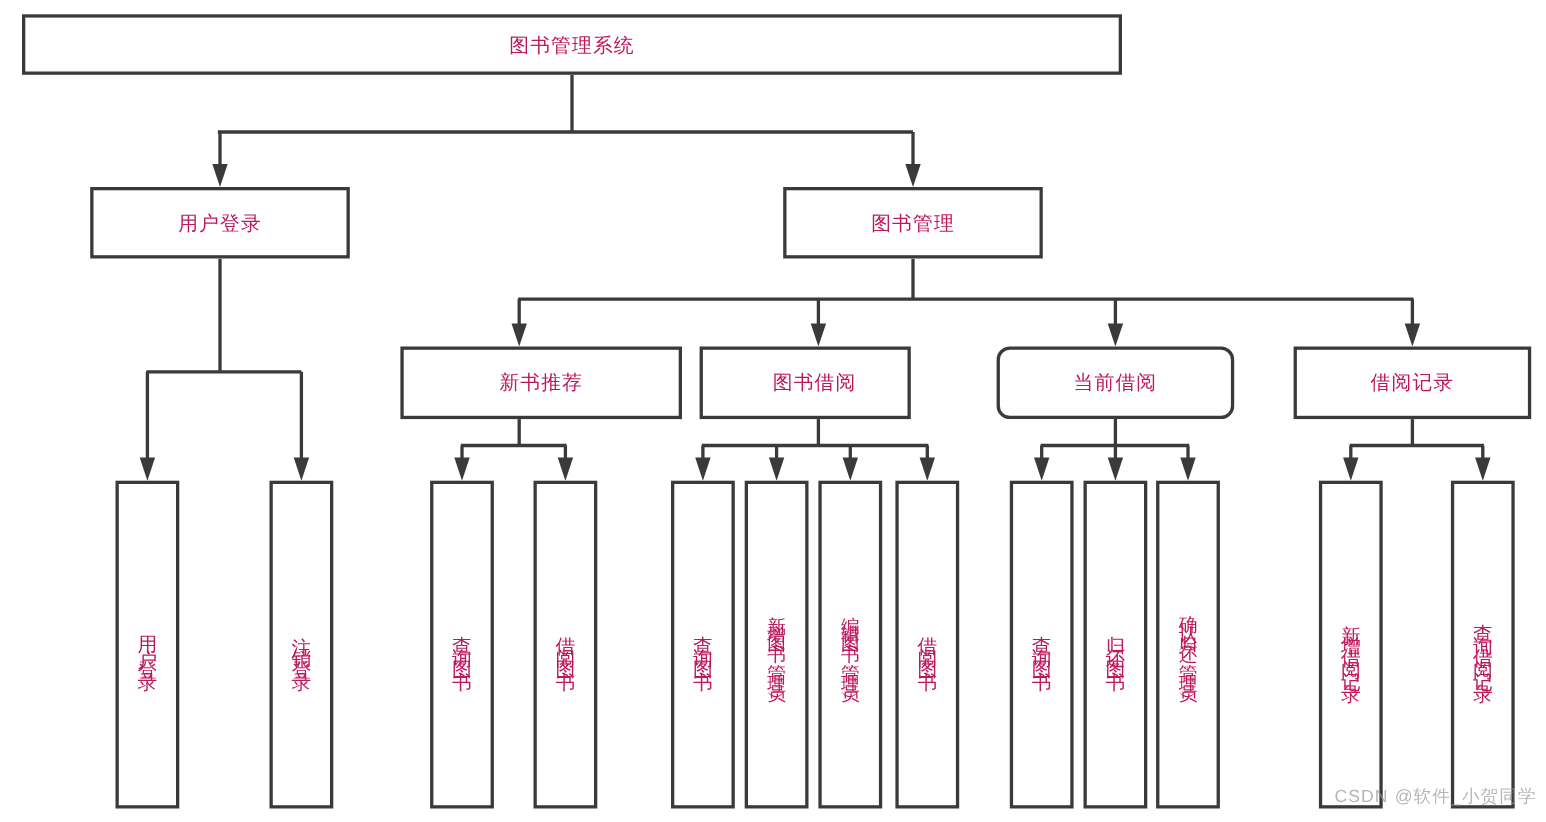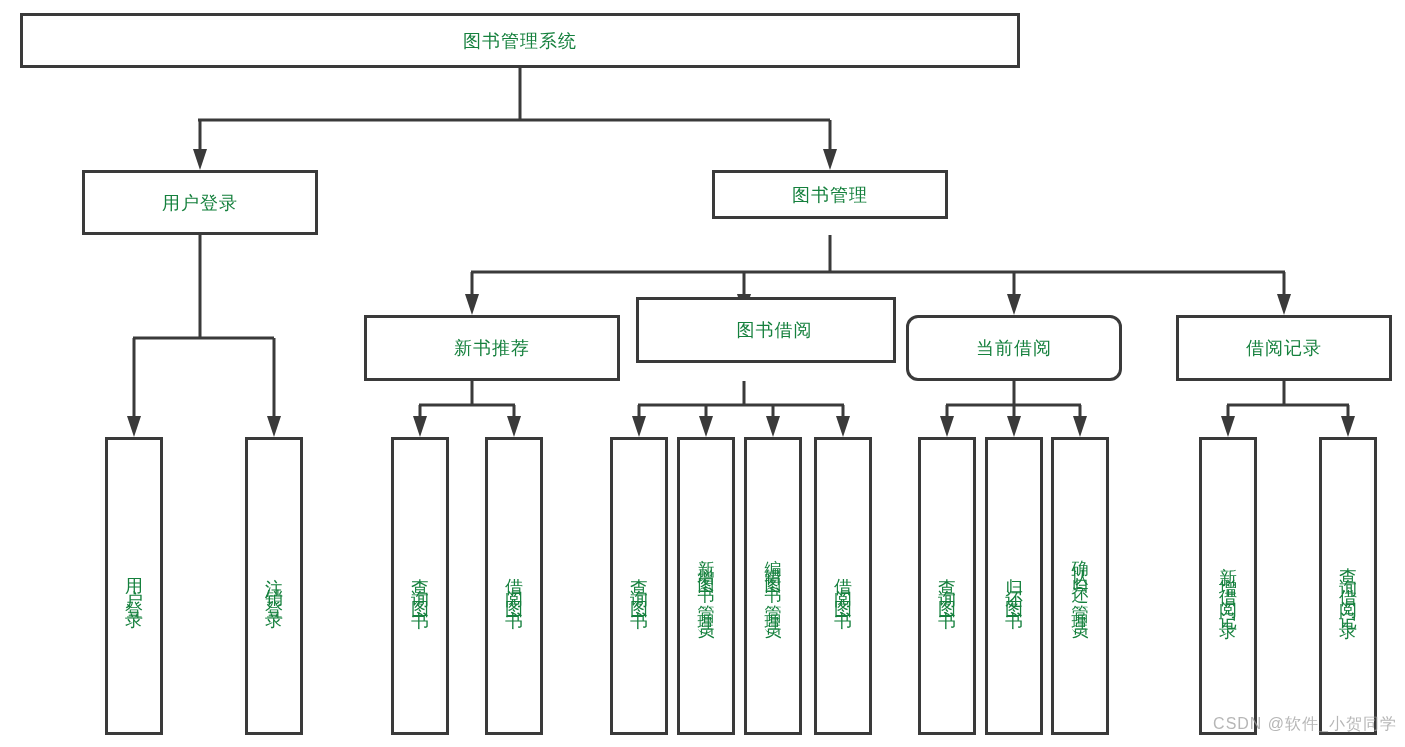--- a/index.html
+++ b/index.html
@@ -19,21 +19,21 @@
     position: absolute;
     left: 0; top: 0;
     width: 1405px; height: 747px;
     z-index: 1;
   }
   .box {
     position: absolute;
     box-sizing: border-box;
     background: #ffffff;
     border: 3px solid #3a3a3a;
-    color: #15803d;
+    color: #be185d;
     display: flex;
     align-items: center;
     justify-content: center;
     z-index: 2;
   }
   .h-box {
     font-size: 18px;
     letter-spacing: 1px;
     white-space: nowrap;
   }
@@ -110,24 +110,24 @@
       <polygon points="1073,416 1087,416 1080,437"></polygon>
 
       <polygon points="1221,416 1235,416 1228,437"></polygon>
       <polygon points="1341,416 1355,416 1348,437"></polygon>
     </g>
   </svg>
 
   <div class="box h-box" style="left:20px; top:13px; width:1000px; height:55px;">图书管理系统</div>
 
   <div class="box h-box" style="left:82px; top:170px; width:236px; height:65px;">用户登录</div>
-  <div class="box h-box" style="left:712px; top:170px; width:236px; height:49px;">图书管理</div>
+  <div class="box h-box" style="left:712px; top:170px; width:236px; height:65px;">图书管理</div>
 
   <div class="box h-box" style="left:364px; top:315px; width:256px; height:66px;">新书推荐</div>
-  <div class="box h-box" style="left:636px; top:297px; width:260px; height:66px;padding-left:17px;">图书借阅</div>
+  <div class="box h-box" style="left:636px; top:315px; width:192px; height:66px;padding-left:17px;">图书借阅</div>
   <div class="box h-box" style="left:906px; top:315px; width:216px; height:66px;border-radius:12px;">当前借阅</div>
   <div class="box h-box" style="left:1176px; top:315px; width:216px; height:66px;">借阅记录</div>
 
   <div class="box v-box" style="left:105px;">用户登录</div>
   <div class="box v-box" style="left:245px;">注销登录</div>
 
   <div class="box v-box" style="left:391px;">查询图书</div>
   <div class="box v-box" style="left:485px;">借阅图书</div>
 
   <div class="box v-box" style="left:610px;">查询图书</div>

